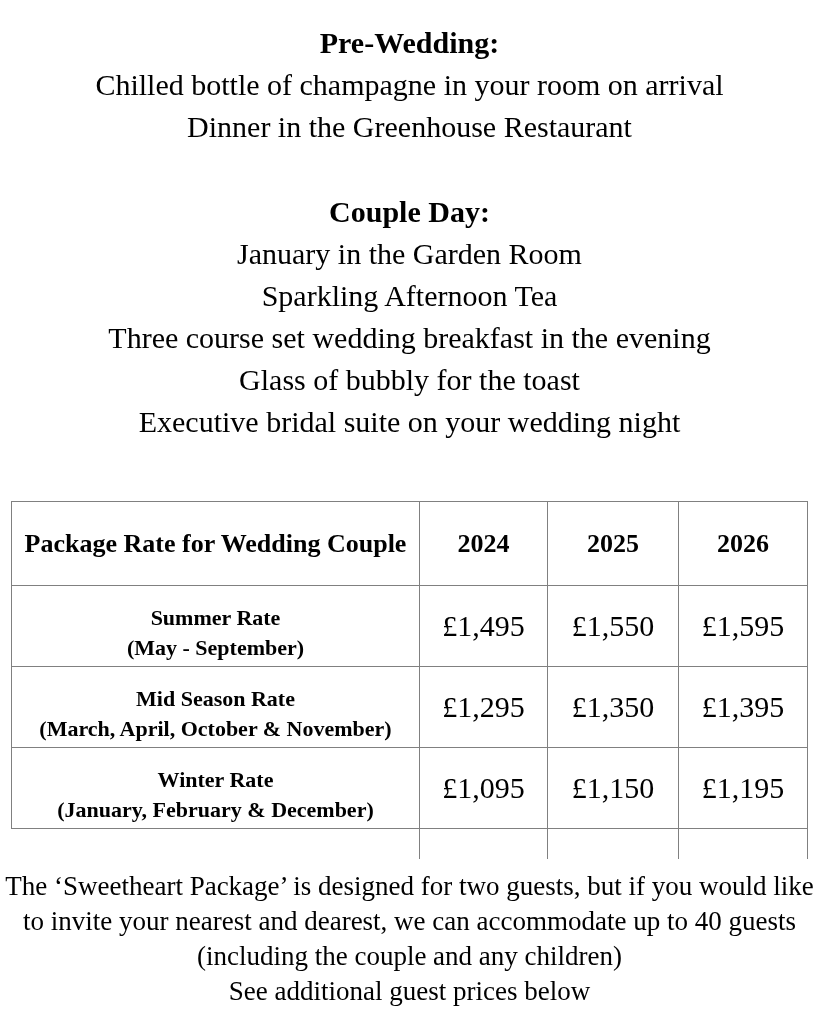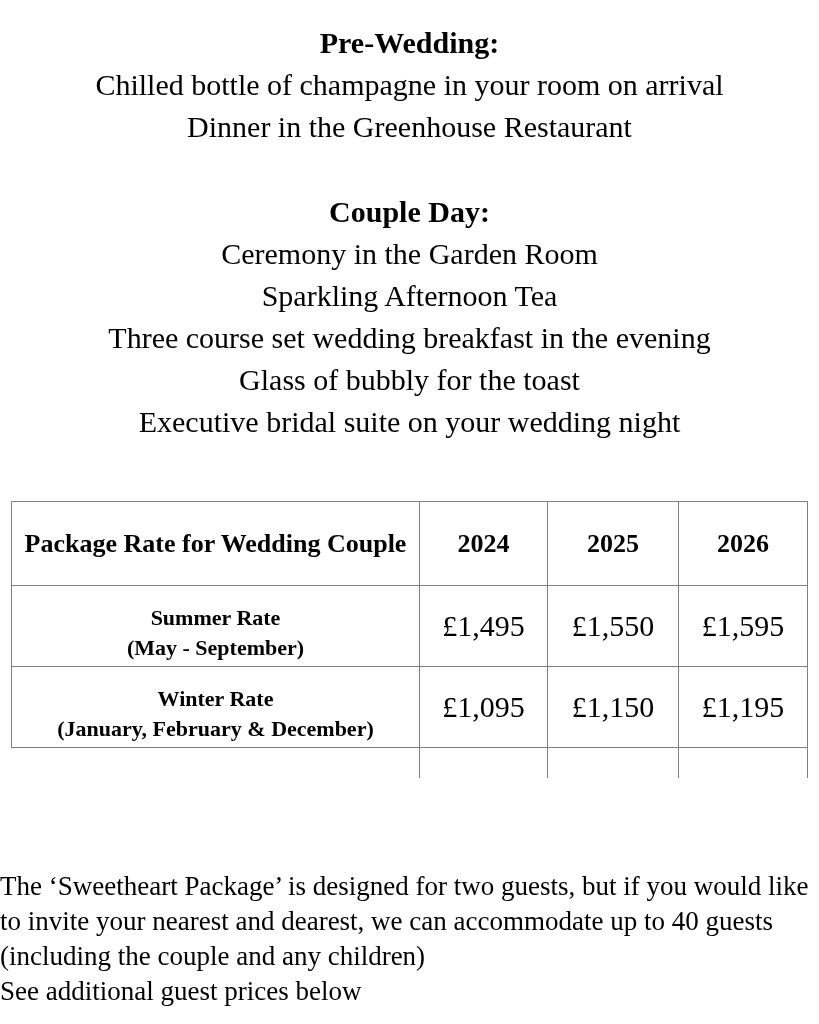--- a/index.html
+++ b/index.html
@@ -123,38 +123,38 @@
   #footer-block {
     position: absolute;
     left: 0;
     top: 869px;
     width: 819px;
   }
   .footer-line {
     font-size: 27px;
     line-height: 35px;
     font-weight: normal;
-    text-align: left;
+    text-align: center;
     white-space: nowrap;
   }
 </style>
 </head>
 <body>
 
 <div class="page">
 
   <div class="copy-block" id="pre-wedding-block">
     <div class="section-heading">Pre-Wedding:</div>
     <div class="copy-line">Chilled bottle of champagne in your room on arrival</div>
     <div class="copy-line">Dinner in the Greenhouse Restaurant</div>
   </div>
 
   <div class="copy-block" id="wedding-day-block">
     <div class="section-heading">Couple Day:</div>
-    <div class="copy-line">Ceremony in the Garden Room</div>
+    <div class="copy-line">January in the Garden Room</div>
     <div class="copy-line">Sparkling Afternoon Tea</div>
     <div class="copy-line">Three course set wedding breakfast in the evening</div>
     <div class="copy-line">Glass of bubbly for the toast</div>
     <div class="copy-line">Executive bridal suite on your wedding night</div>
   </div>
 
   <div id="rate-table-wrap">
     <table class="rate-table">
       <colgroup>
         <col class="c-label">
@@ -174,20 +174,29 @@
         <tr class="data-row">
           <td class="label-cell">
             <span class="label-line-1">Summer Rate</span>
             <span class="label-line-2">(May - September)</span>
           </td>
           <td class="price-cell">£1,495</td>
           <td class="price-cell">£1,550</td>
           <td class="price-cell">£1,595</td>
         </tr>
 
+        <tr class="data-row">
+          <td class="label-cell">
+            <span class="label-line-1">Mid Season Rate</span>
+            <span class="label-line-2">(March, April, October &amp; November)</span>
+          </td>
+          <td class="price-cell">£1,295</td>
+          <td class="price-cell">£1,350</td>
+          <td class="price-cell">£1,395</td>
+        </tr>
 
         <tr class="data-row">
           <td class="label-cell">
             <span class="label-line-1">Winter Rate</span>
             <span class="label-line-2">(January, February &amp; December)</span>
           </td>
           <td class="price-cell">£1,095</td>
           <td class="price-cell">£1,150</td>
           <td class="price-cell">£1,195</td>
         </tr>

